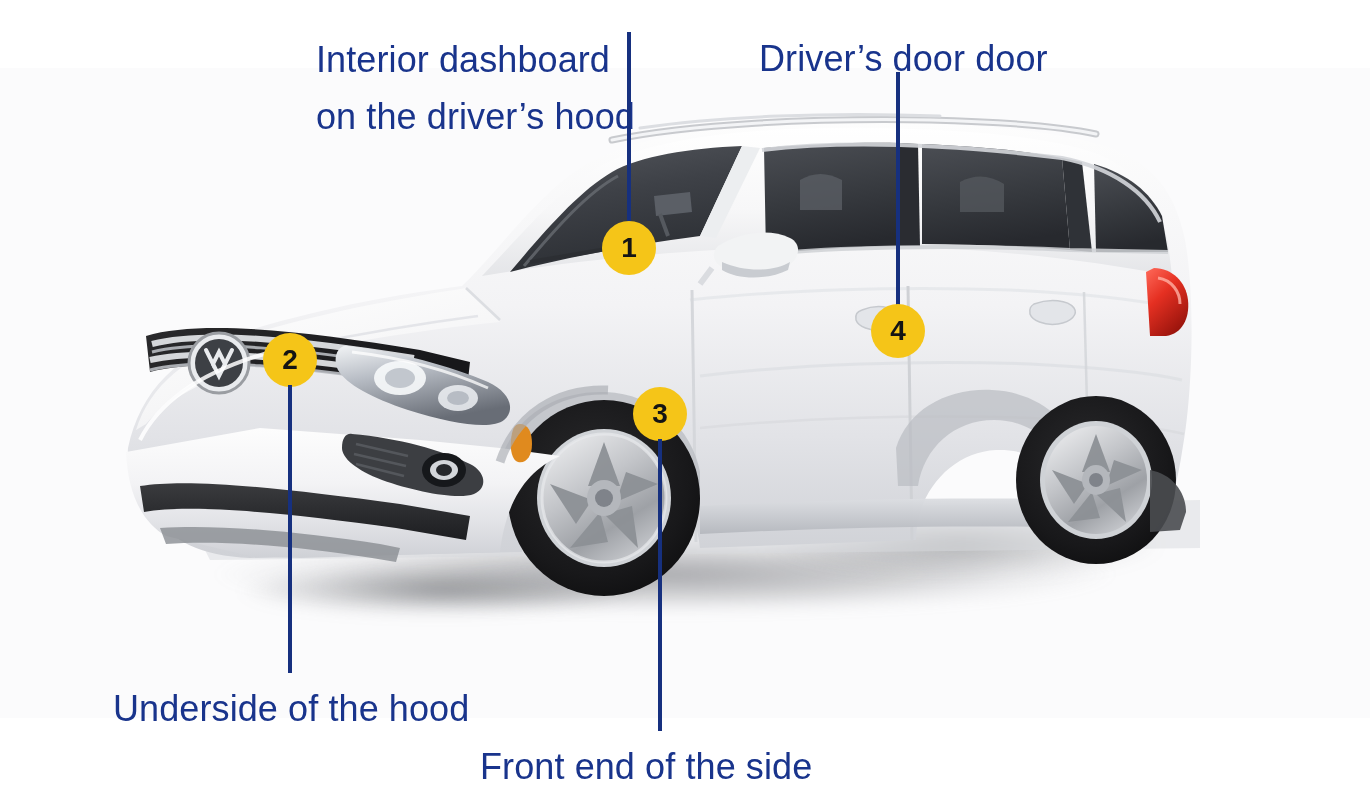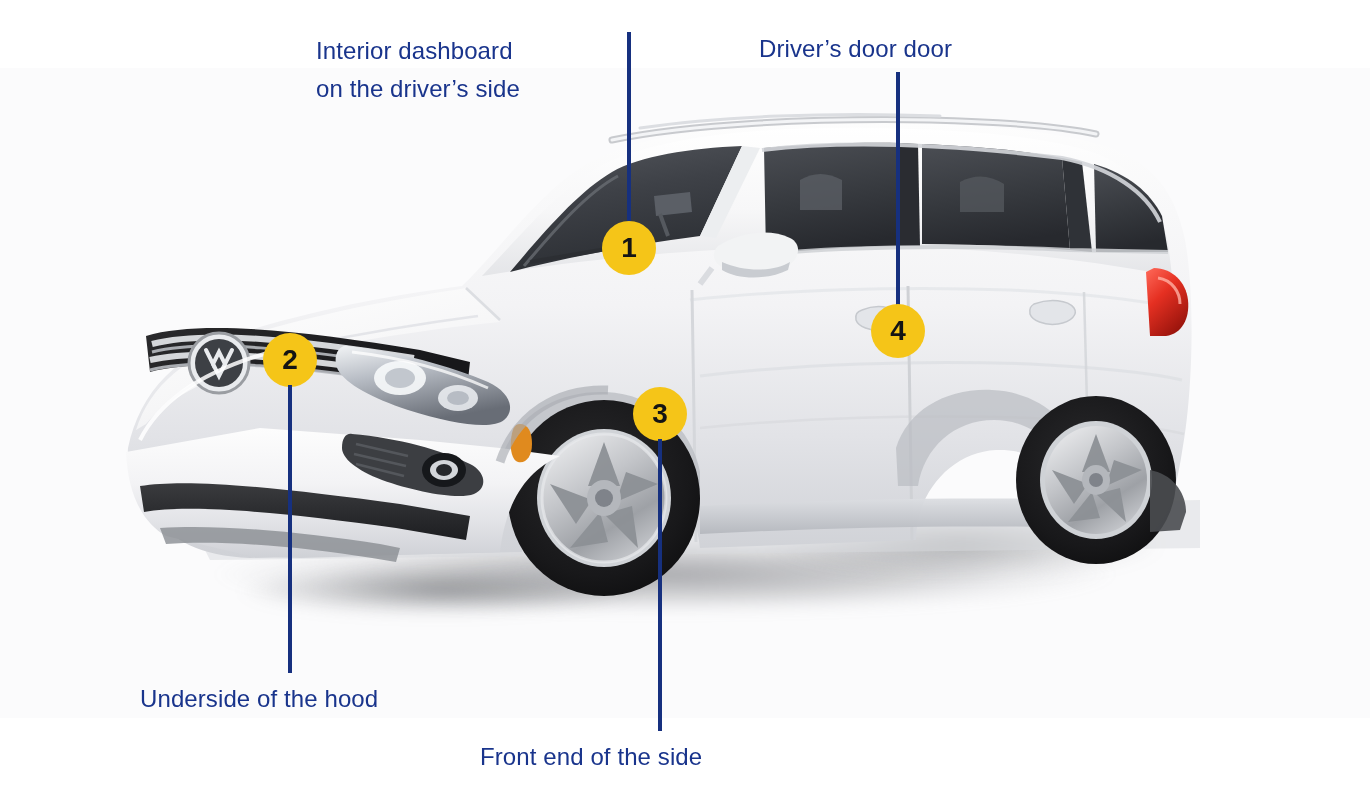--- a/index.html
+++ b/index.html
@@ -67,21 +67,21 @@
     width: 1370px;
     height: 788px;
     pointer-events: none;
   }
 
   
   .callout {
     position: absolute;
     color: #19348c;
     font-family: "Liberation Sans", sans-serif;
-    font-size: 24px;
+    font-size: 36px;
     font-weight: 400;
     line-height: 1.6;
     letter-spacing: 0.1px;
     white-space: nowrap;
   }
   .callout.two-line { line-height: 1.58; }
 
   
   .leader {
     position: absolute;
@@ -371,30 +371,30 @@
     <path d="M520 424 C528 424 532 432 532 444 C532 456 526 464 518 462
              C512 460 510 450 511 440 C512 430 514 424 520 424 Z" fill="#e08a1e"></path>
 
     <path d="M500 462 C516 414 558 388 608 390" fill="none" stroke="#a9acb2" stroke-width="9" opacity="0.65"></path>
 
     <path d="M140 440 C162 396 212 366 286 348" fill="none" stroke="#ffffff" stroke-width="4" opacity="0.85"></path>
   </svg>
 
   <div class="callout two-line" style="left:316px; top:32px; text-align:left;">
     <div>Interior dashboard</div>
-    <div>on the driver’s side</div>
+    <div>on the driver’s hood</div>
   </div>
   <div class="leader" style="left:627px; top:32px; height:196px;"></div>
   <div class="marker" style="left:602px; top:221px;">1</div>
 
   <div class="callout" style="left:759px; top:30px;">Driver’s door door</div>
   <div class="leader" style="left:896px; top:72px; height:238px;"></div>
   <div class="marker" style="left:871px; top:304px;">4</div>
 
   <div class="marker" style="left:263px; top:333px;">2</div>
   <div class="leader" style="left:288px; top:385px; height:288px;"></div>
-  <div class="callout" style="left:113px; top:680px;margin-left:27px;">Underside of the hood</div>
+  <div class="callout" style="left:113px; top:680px;">Underside of the hood</div>
 
   <div class="marker" style="left:633px; top:387px;">3</div>
   <div class="leader" style="left:658px; top:439px; height:292px;"></div>
   <div class="callout" style="left:480px; top:738px;">Front end of the side</div>
 
 </div>
 
 </body></html>

